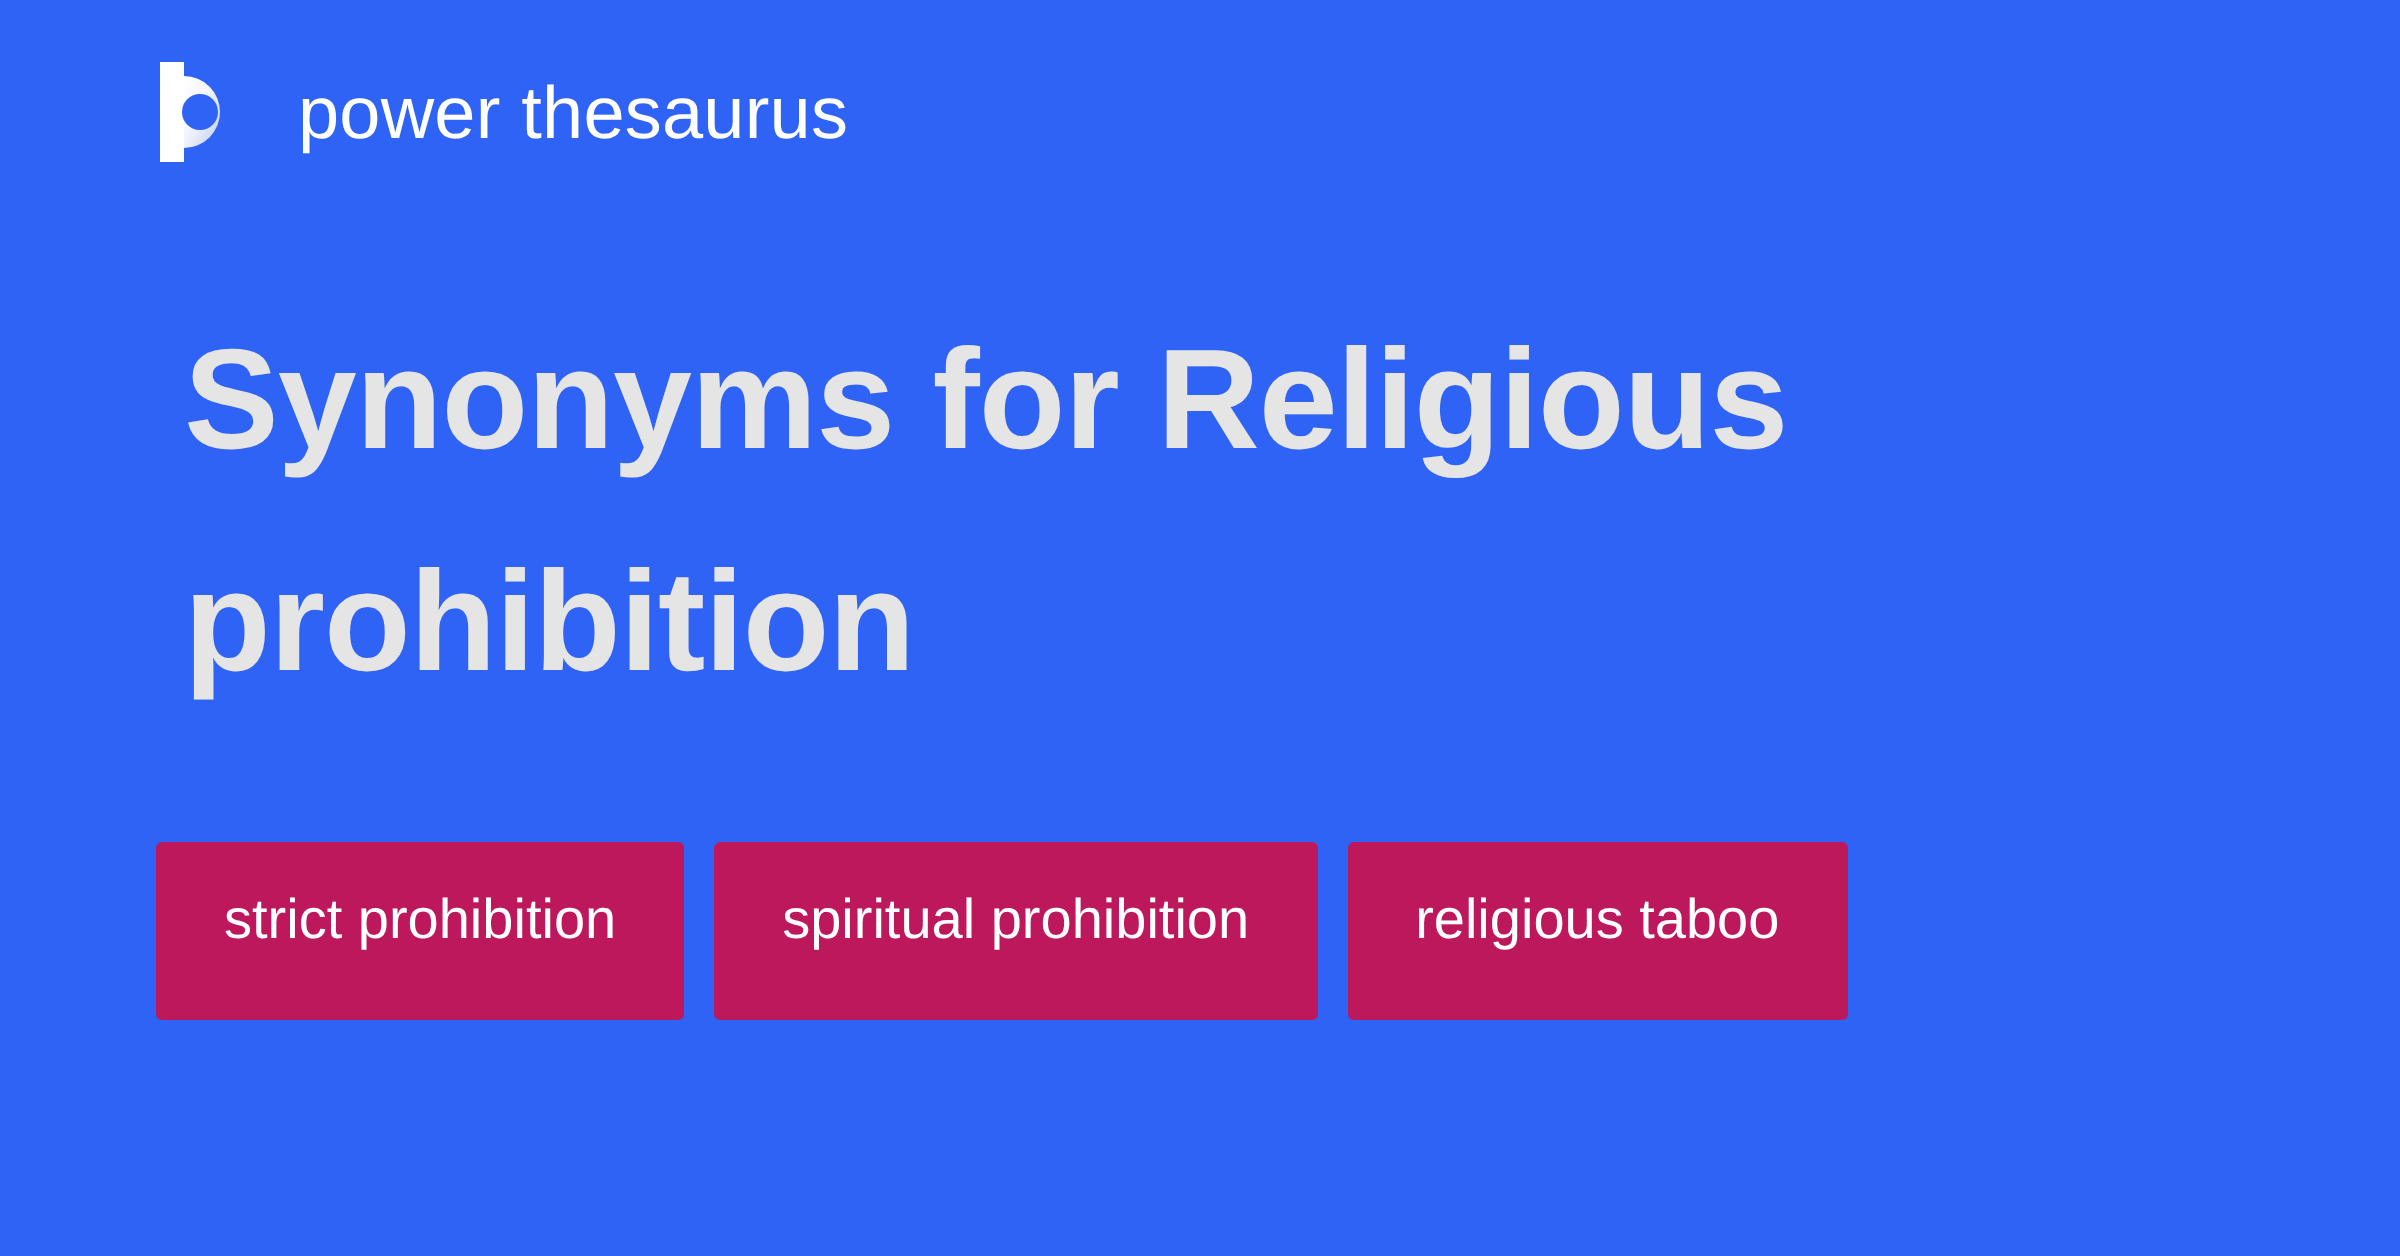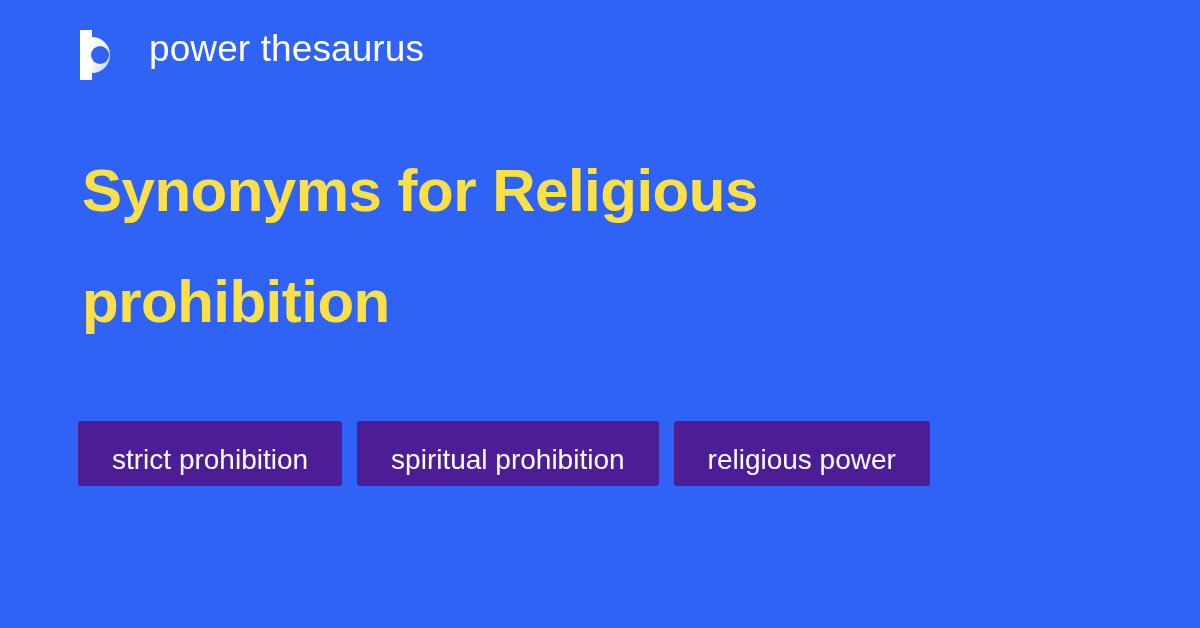--- a/index.html
+++ b/index.html
@@ -23,21 +23,21 @@
     background: #2f63f5;
     box-sizing: border-box;
   }
 
   
   .brand {
     position: absolute;
     left: 80px;
     top: 30px;
     display: flex;
-    align-items: flex-start;
+    align-items: center;
     height: 52px;
   }
 
   .brand-mark {
     width: 44px;
     height: 50px;
     display: block;
     flex: 0 0 auto;
   }
 
@@ -50,49 +50,49 @@
     letter-spacing: 0.1px;
     white-space: nowrap;
   }
 
   
   .headline {
     position: absolute;
     left: 80px;
     top: 133px;
     width: 960px;
-    margin: 2px;
-    color: #fde047;
-    font-size: 60px;
+    margin: 12px;
+    color: #e5e5e5;
+    font-size: 71px;
     line-height: 111px;
     font-weight: 700;
     letter-spacing: -0.5px;
     word-wrap: break-word;
   }
 
   
   .chips {
     position: absolute;
     left: 78px;
     top: 421px;
     width: 1050px;
     display: flex;
     flex-wrap: wrap;
     gap: 15px;
     align-content: flex-start;
   }
 
   .chip {
-    background: #4c1d95;
+    background: #be185d;
     color: #ffffff;
     font-size: 28px;
     line-height: 32px;
     font-weight: 400;
     border-radius: 3px;
-    padding: 23px 34px 10px 34px;
+    padding: 23px 34px 34px 34px;
     white-space: nowrap;
     box-sizing: border-box;
     cursor: pointer;
   }
 </style>
 </head>
 <body>
 
 <div class="card">
 
@@ -112,16 +112,16 @@
       <circle cx="20" cy="25" r="9" fill="#2f63f5"></circle>
     </svg>
     <span class="brand-name">power thesaurus</span>
   </div>
 
   <h1 class="headline">Synonyms for Religious prohibition</h1>
 
   <div class="chips">
     <div class="chip">strict prohibition</div>
     <div class="chip">spiritual prohibition</div>
-    <div class="chip">religious power</div>
+    <div class="chip">religious taboo</div>
   </div>
 
 </div>
 
 </body></html>

